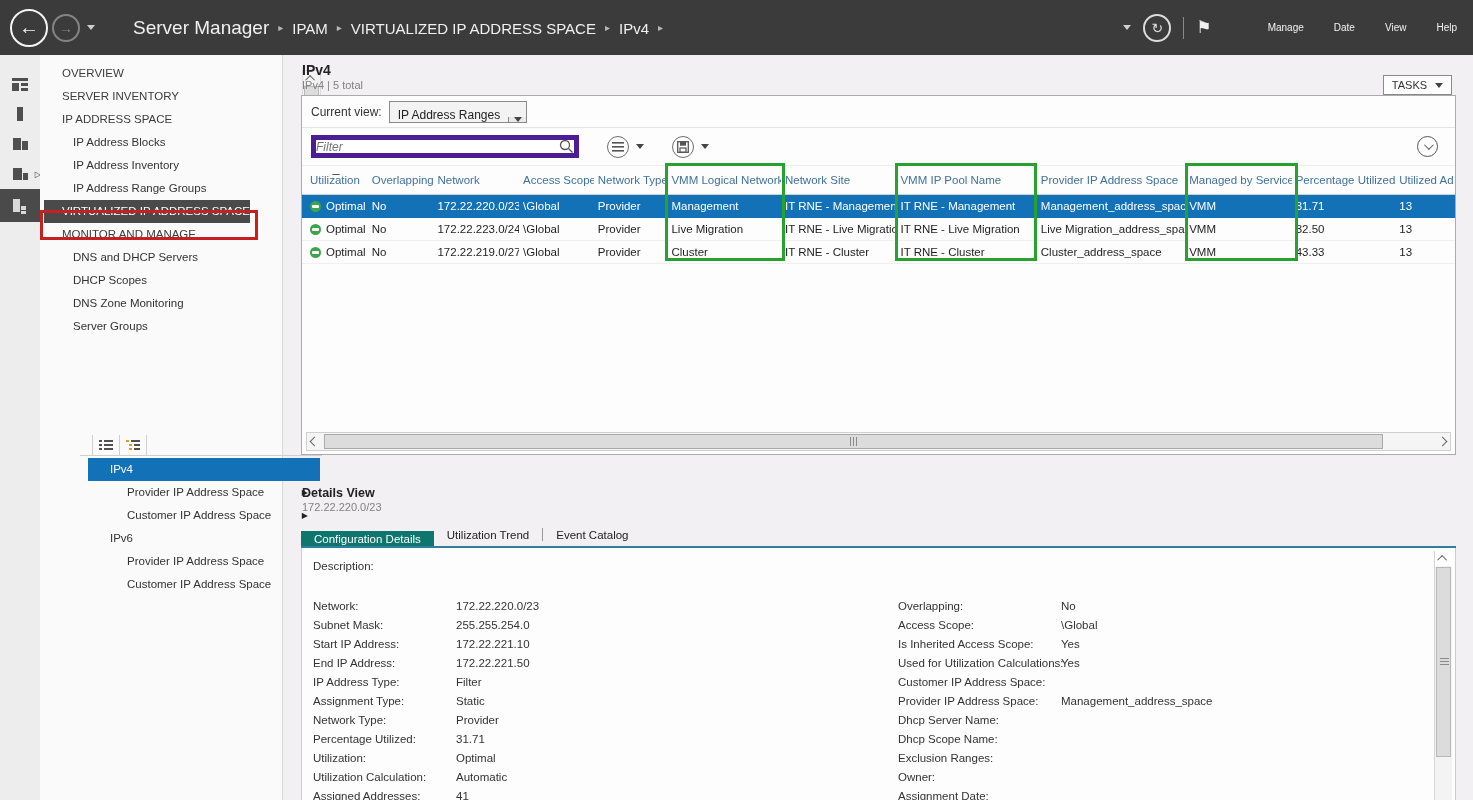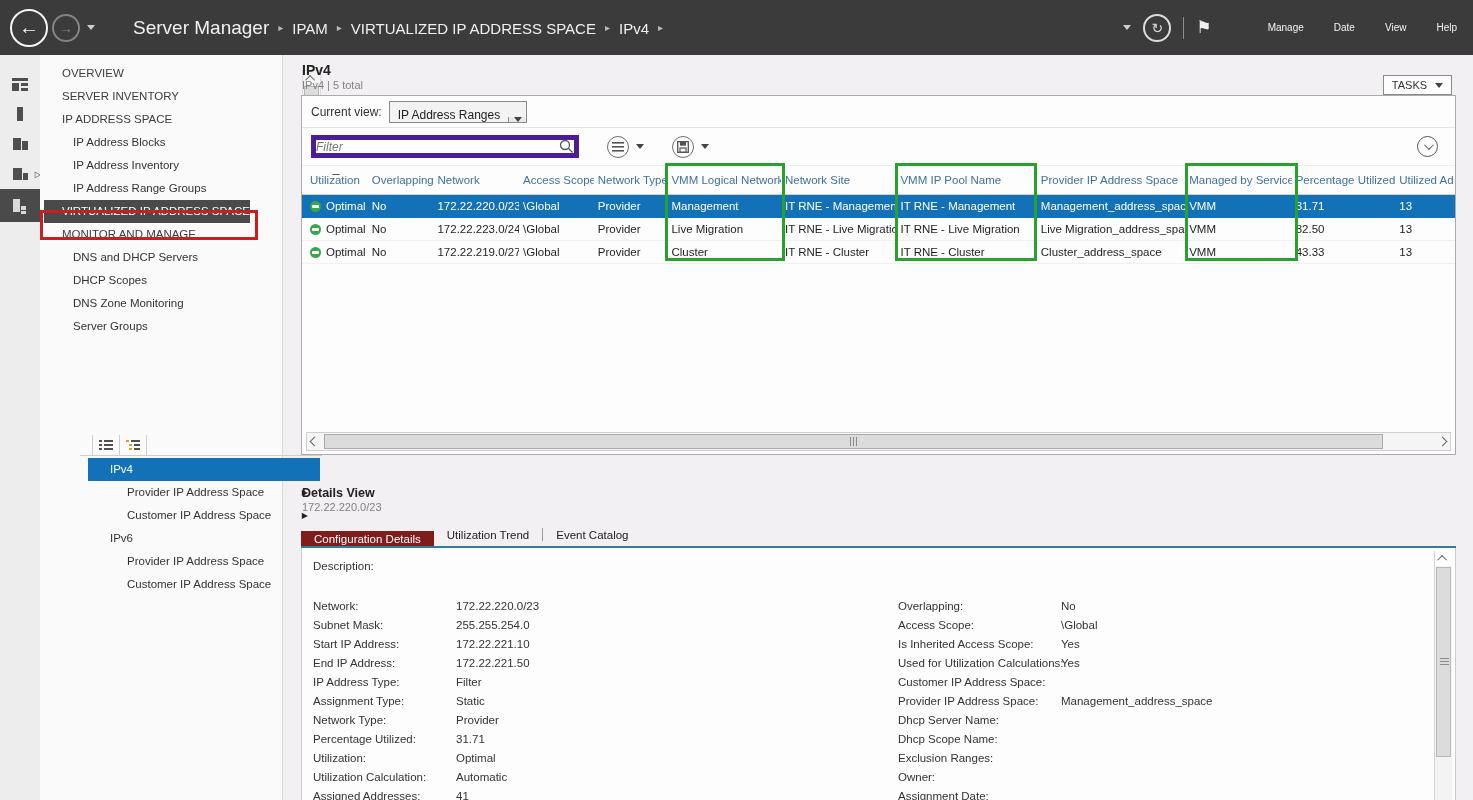--- a/index.html
+++ b/index.html
@@ -97,21 +97,21 @@
   .hs-arrow{width:15px;display:flex;align-items:center;justify-content:center;}
   .hs-track{flex:1;position:relative;}
   .hs-thumb{position:absolute;left:2px;top:1px;bottom:1px;right:52px;background:#dcdcdc;border:1px solid #aaa;display:flex;align-items:center;justify-content:center;}
   .grip-v{width:5px;height:9px;border-left:1px solid #8a8a8a;border-right:1px solid #8a8a8a;position:relative;}
   .grip-v::after{content:"";position:absolute;top:0;bottom:0;left:1.5px;border-left:1px solid #8a8a8a;}
   
   .dv-title{position:absolute;left:302px;top:486px;font-size:12.5px;font-weight:bold;color:#222;}
   .dv-sub{position:absolute;left:302px;top:501px;font-size:11px;color:#828282;}
   .tabs{position:absolute;left:301px;top:523px;width:1155px;height:25px;display:flex;align-items:stretch;border-bottom:2px solid #2e7f9e;box-sizing:border-box;}
   .tab{font-size:11.5px;color:#222;display:flex;align-items:center;padding:0 13px;cursor:default;}
-  .tab.active{background:#7f1d1d;color:#fff;margin-top:8px;}
+  .tab.active{background:#0f766e;color:#fff;margin-top:8px;}
   .tab-sep{width:1px;background:#9a9a9a;margin:5px 0;}
   .details-panel{position:absolute;left:301px;top:548px;width:1155px;height:252px;background:#fdfdfd;border-left:1px solid #ccc;border-right:1px solid #ccc;box-sizing:border-box;}
   .desc-row{position:absolute;left:11px;top:12px;font-size:11.5px;color:#333;}
   .dcol{position:absolute;top:49px;}
   .dcol-left{left:11px;width:540px;}
   .dcol-right{left:579px;width:440px;}
   .drow{height:19px;line-height:19px;font-size:11.5px;color:#333;white-space:nowrap;}
   .dcol-left .dlabel{display:inline-block;width:143px;}
   .dcol-right .dlabel{display:inline-block;width:163px;margin-left:17px;}
   .dv-scroll{left:1434px;top:551px;height:249px;border:none;background:#fff;border-left:1px solid #d5d5d5;position:absolute;width:17px;}

